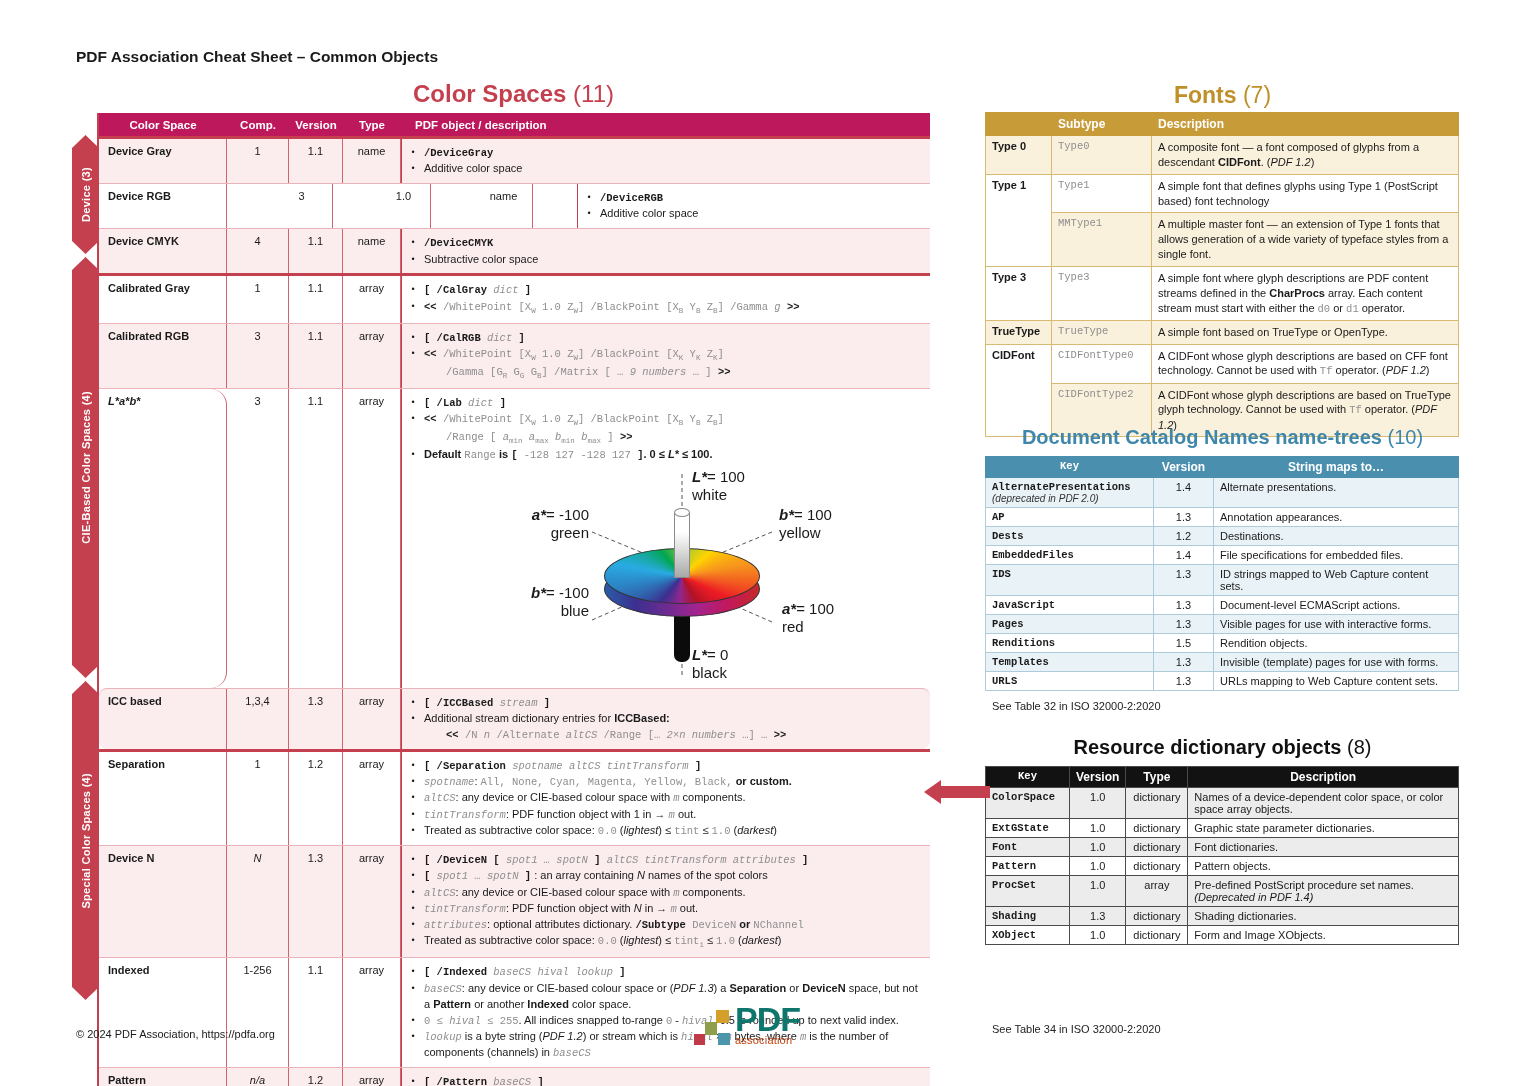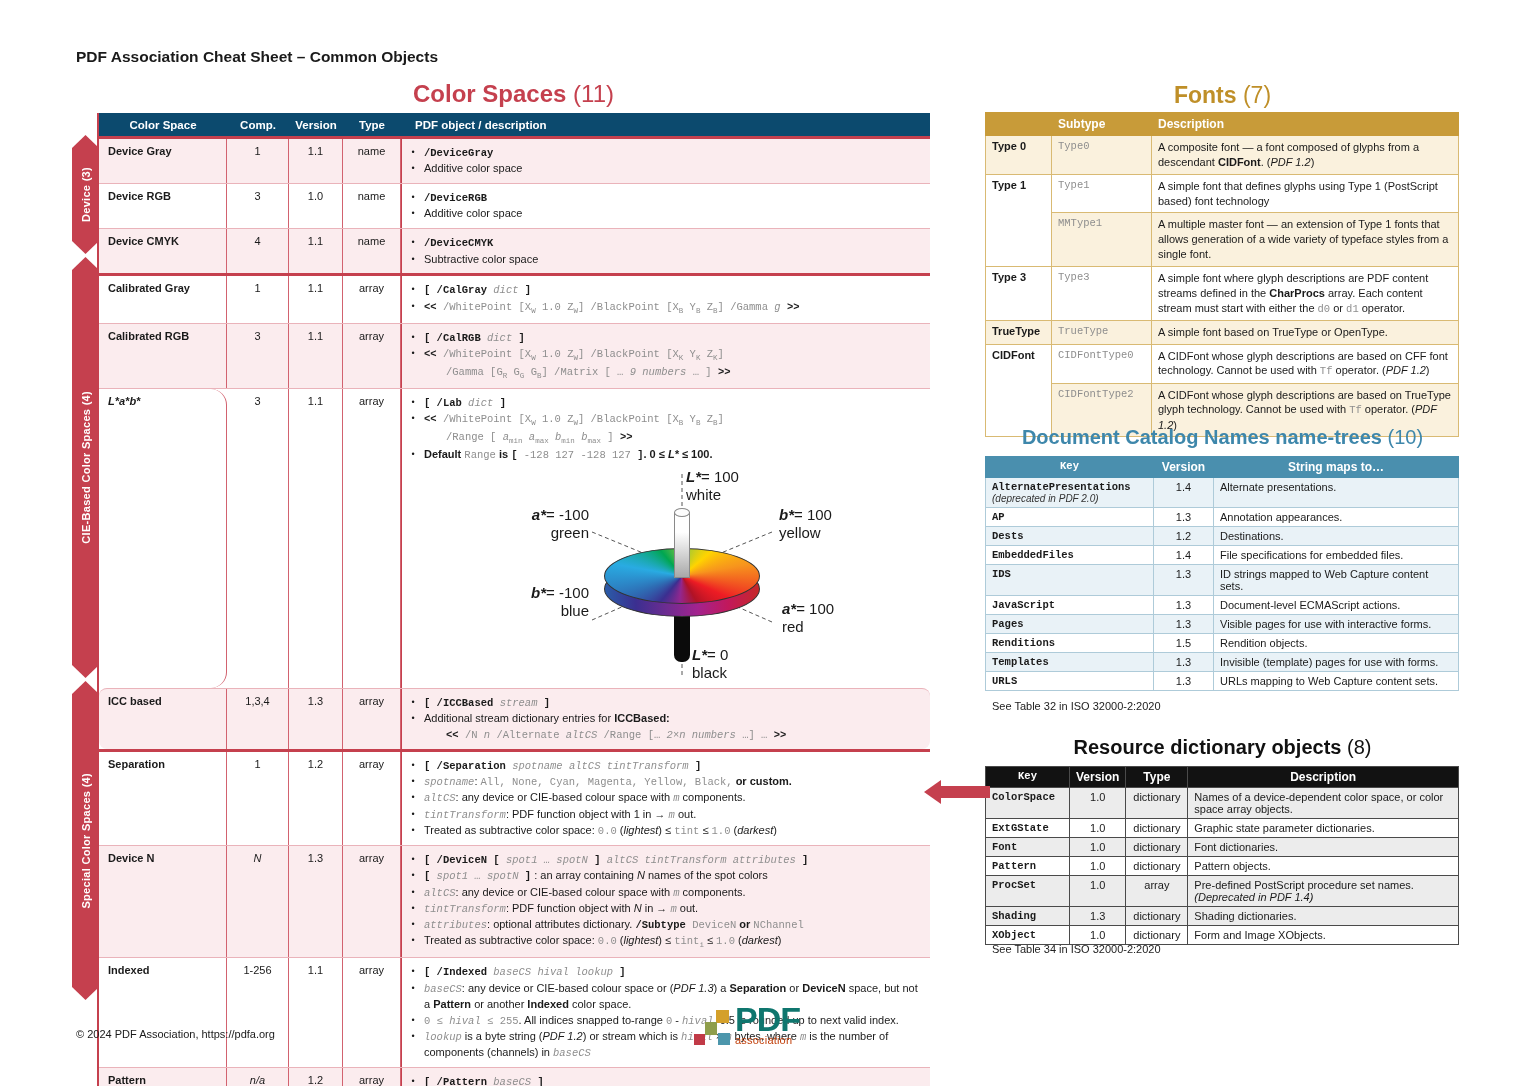--- a/index.html
+++ b/index.html
@@ -17,21 +17,21 @@
   .mb  { font-family:"Liberation Mono", monospace; color:#1a1a1a; font-weight:bold; font-size:10.5px; }
 
   .doc-title { position:absolute; left:76px; top:48px; font-size:15.5px; font-weight:bold; }
 
   
   .cs-title { position:absolute; left:97px; top:80px; width:833px; text-align:center;
               font-size:24px; font-weight:bold; color:#c5404e; }
   .cs-title .count { font-weight:normal; }
 
   .cs-table { position:absolute; left:97px; top:113px; width:833px; border-left:2px solid #c5404e; }
-  .cs-head { display:flex; background:#0c4a6e; color:#fff; font-weight:bold; font-size:11.5px;
+  .cs-head { display:flex; background:#be185d; color:#fff; font-weight:bold; font-size:11.5px;
              height:23px; align-items:center; }
   .cs-head > div { text-align:center; }
   .c-name { width:128px; flex:none; }
   .c-comp { width:62px;  flex:none; }
   .c-ver  { width:54px;  flex:none; }
   .c-type { width:58px;  flex:none; }
   .c-desc { flex:1; }
   .cs-head .c-desc { text-align:left; padding-left:14px; }
 
   .cs-group { border-top:3px solid #c5404e; }
@@ -172,21 +172,21 @@
             <div class="bl">
               <span class="bdot">•</span>
               <span class="btxt"><span class="mb">/DeviceGray</span></span>
             </div>
             <div class="bl">
               <span class="bdot">•</span>
               <span class="btxt"><span>Additive color space</span></span>
             </div>
           </div>
       </div>
-      <div class="cs-row" style="min-height:38px;">
+      <div class="cs-row" style="min-height:38px;gap:44px;">
         <div class="c-name">Device RGB</div>
         <div class="c-comp">3</div>
         <div class="c-ver">1.0</div>
         <div class="c-type">name</div>
         <div class="c-desc">
             <div class="bl">
               <span class="bdot">•</span>
               <span class="btxt"><span class="mb">/DeviceRGB</span></span>
             </div>
             <div class="bl">
@@ -282,21 +282,21 @@
               <line x1="128" y1="64" x2="196" y2="92" stroke="#555" stroke-dasharray="4 3"></line>
               <line x1="308" y1="64" x2="240" y2="92" stroke="#555" stroke-dasharray="4 3"></line>
               <line x1="128" y1="152" x2="192" y2="124" stroke="#555" stroke-dasharray="4 3"></line>
               <line x1="308" y1="154" x2="244" y2="126" stroke="#555" stroke-dasharray="4 3"></line>
             </svg>
             <div class="rod"></div>
             <div class="disc-side"></div>
             <div class="disc-top"></div>
             <div class="cyl"></div>
             <div class="cyl-cap"></div>
-            <div class="lab-label" style="left:222px; top:0;">
+            <div class="lab-label" style="left:228px; top:0;">
               <div><span class="lvar">L*</span><span>= 100</span></div>
               <div class="lword">white</div>
             </div>
             <div class="lab-label ralign" style="left:25px; top:38px; width:100px;">
               <div><span class="lvar">a*</span><span>= -100</span></div>
               <div class="lword">green</div>
             </div>
             <div class="lab-label" style="left:315px; top:38px;">
               <div><span class="lvar">b*</span><span>= 100</span></div>
               <div class="lword">yellow</div>
@@ -606,21 +606,21 @@
         <td><span>Shading dictionaries.</span></td>
       </tr>
       <tr>
         <td class="rkey">XObject</td>
         <td class="rver">1.0</td>
         <td class="rtype">dictionary</td>
         <td><span>Form and Image XObjects.</span></td>
       </tr>
     </tbody>
   </table>
-  <div class="tbl-note" style="left:992px; top:943px;">See Table 34 in ISO 32000-2:2020</div>
+  <div class="tbl-note" style="left:992px; top:1023px;">See Table 34 in ISO 32000-2:2020</div>
 
   <div class="arrow-left">
     <div class="head"></div>
       <div class="shaft"></div>
   </div>
 
   <div class="copyright">© 2024 PDF Association, https://pdfa.org</div>
   <div class="logo">
     <div class="logo-mark">
       <div class="sq yellow"></div>

